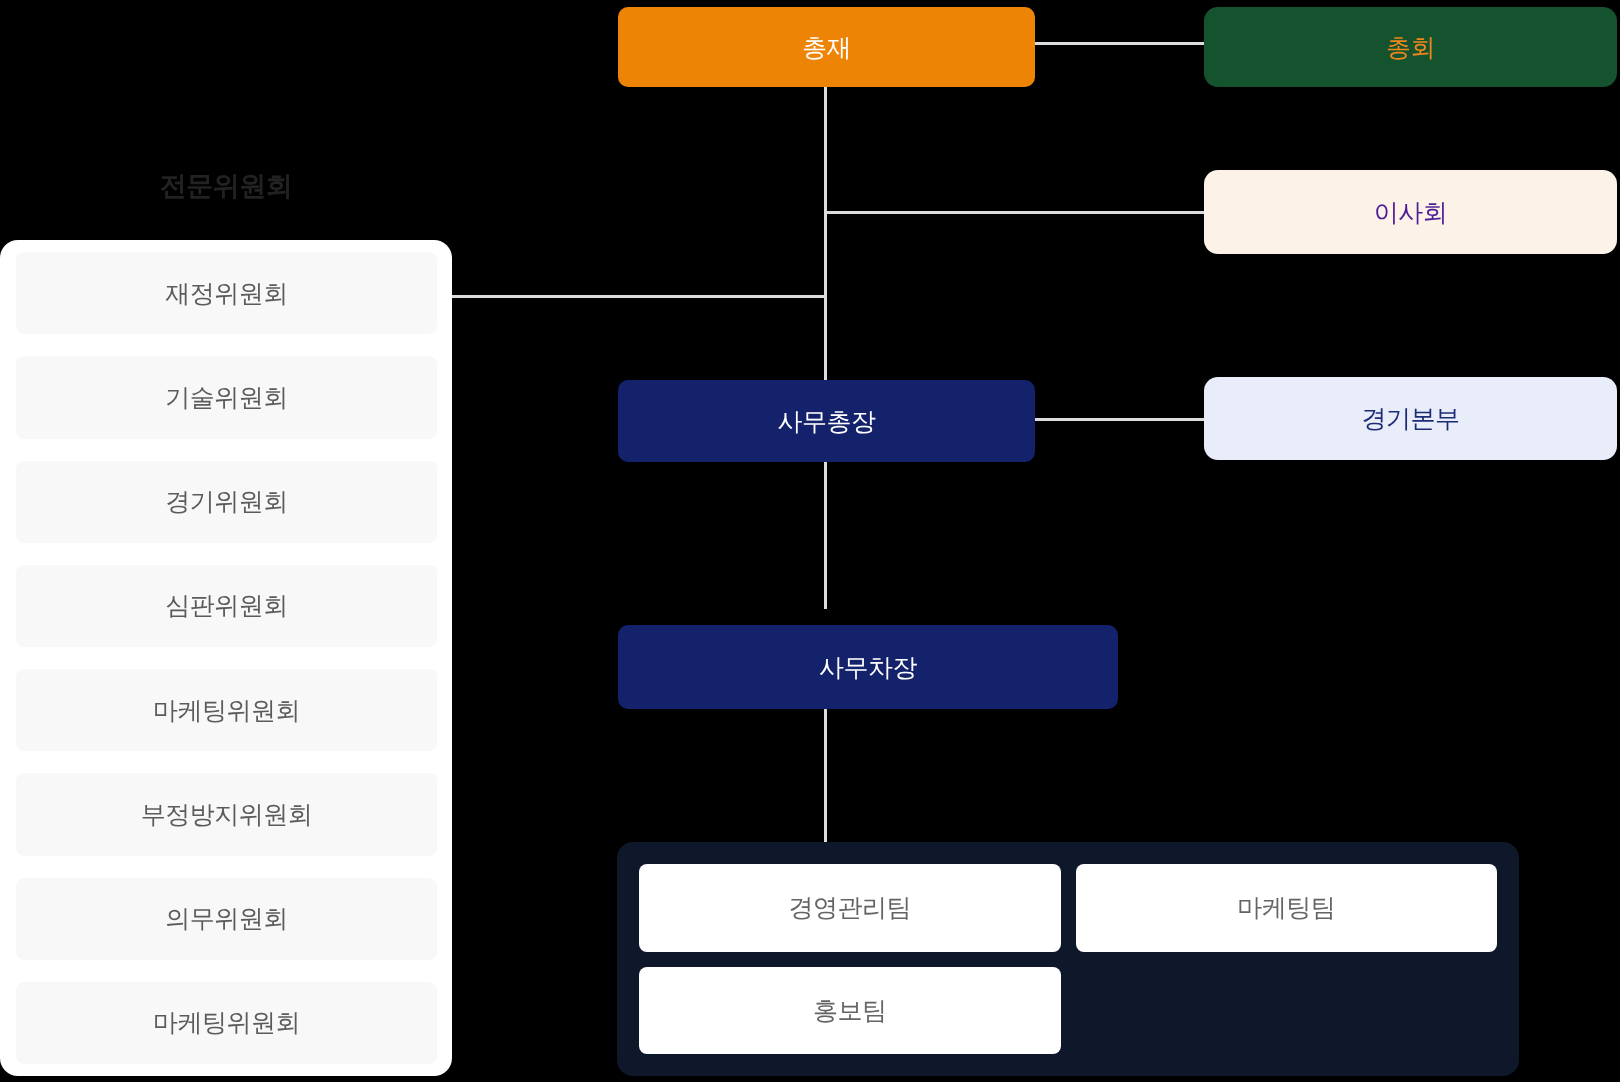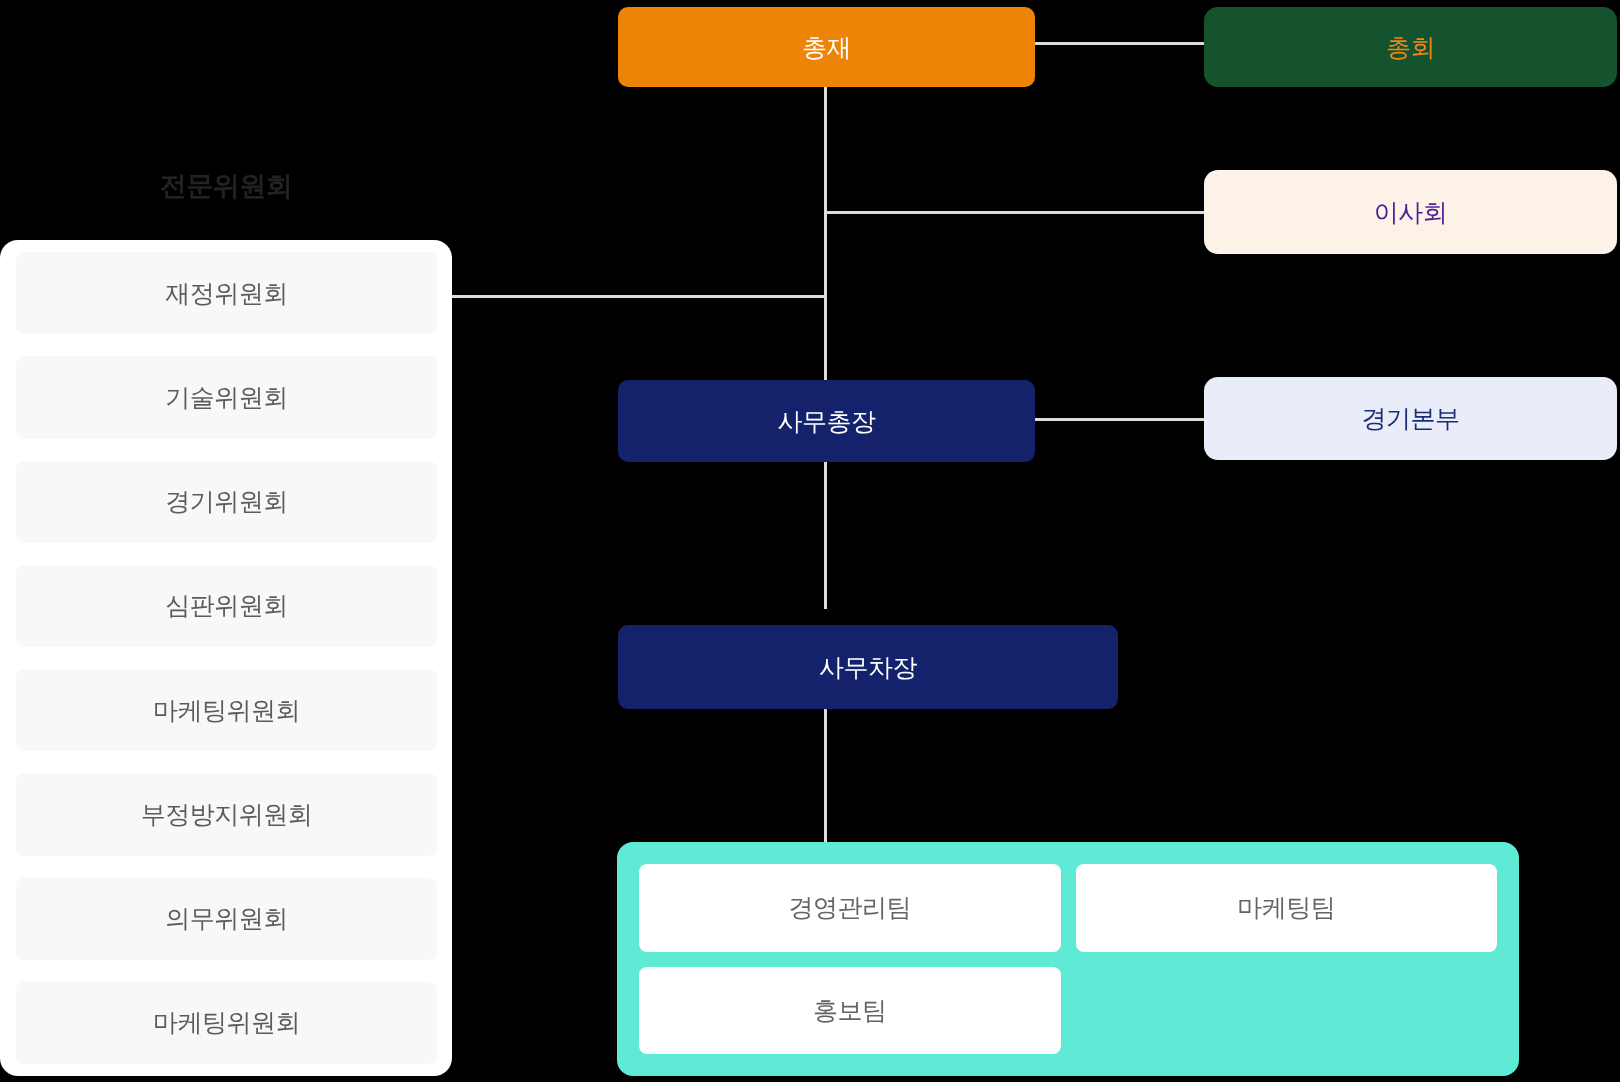--- a/index.html
+++ b/index.html
@@ -41,21 +41,21 @@
     display: flex; flex-direction: column; gap: 22px;
   }
   .committee-item {
     flex: 1; background: #F8F8F8; border-radius: 8px;
     display: flex; align-items: center; justify-content: center;
     font-size: 25px; color: #5B5B5B; letter-spacing: -0.5px;
   }
 
   .teams-panel {
     position: absolute; left: 617px; top: 842px; width: 902px; height: 234px;
-    background: #5eead4; border-radius: 16px;
+    background: #0f172a; border-radius: 16px;
     box-sizing: border-box; padding: 22px;
     display: grid; grid-template-columns: 1fr 1fr; grid-template-rows: 1fr 1fr; gap: 15px;
   }
   .team-item {
     background: #FFFFFF; border-radius: 8px;
     display: flex; align-items: center; justify-content: center;
     font-size: 25px; color: #646464; letter-spacing: -0.5px;
   }
 </style>
 </head>

